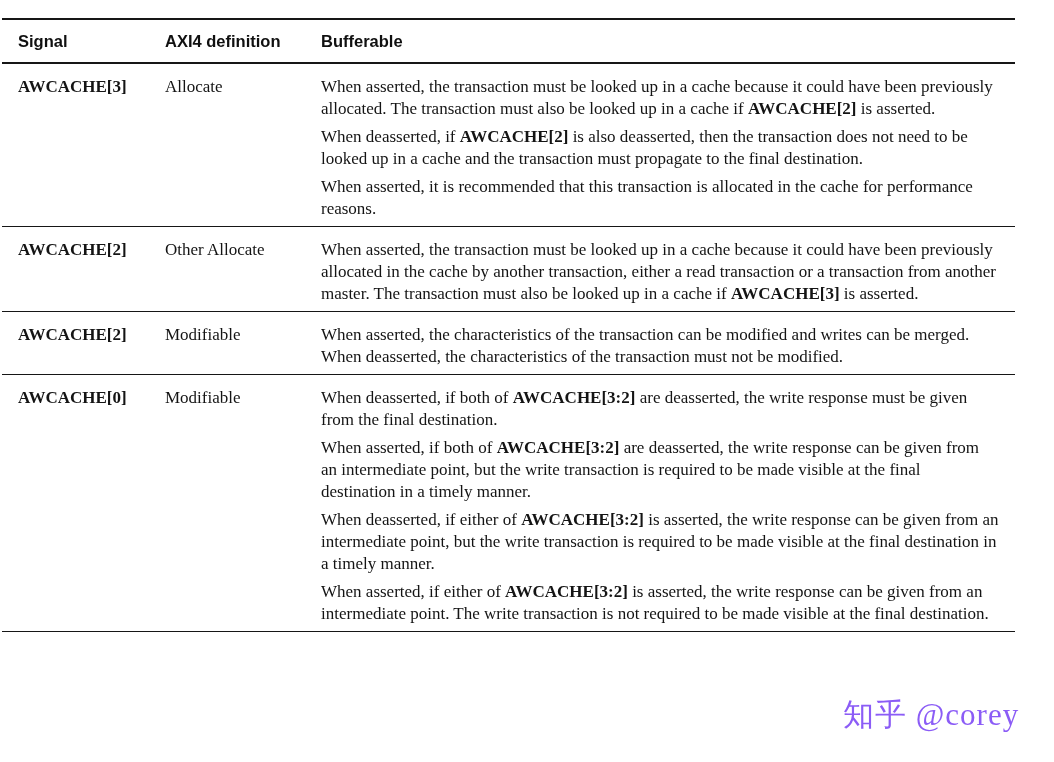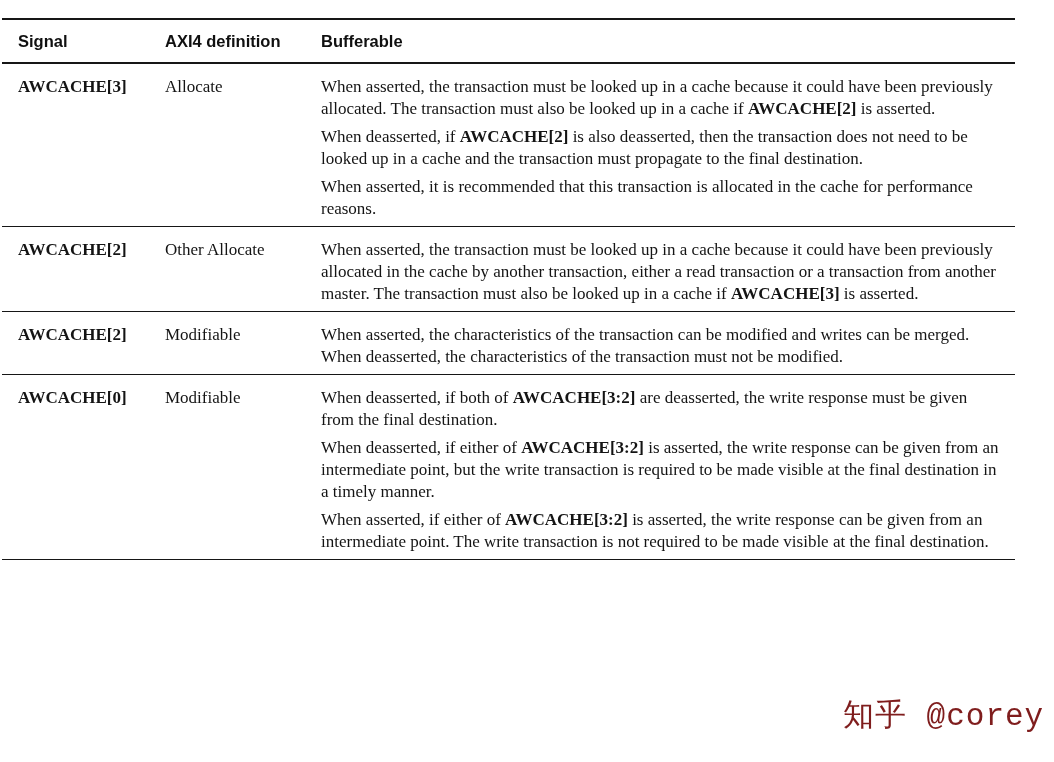--- a/index.html
+++ b/index.html
@@ -45,24 +45,24 @@
     font-weight: bold;
   }
   .cell.col-desc { padding-right: 16px; }
   .cell.col-desc p { margin: 0 0 6px 0; }
   .cell.col-desc p:last-child { margin-bottom: 0; }
   .cell.col-desc b { font-weight: bold; }
   .watermark {
     position: absolute;
     left: 843px;
     top: 694px;
-    font-family: Liberation Mono, monospace;
+    font-family: Liberation Serif, serif;
     font-size: 31px;
     letter-spacing: 1px;
-    color: #7f1d1d;
+    color: #8b5cf6;
     white-space: nowrap;
     pointer-events: none;
   }
 </style>
 </head>
 <body>
 
 <div class="doc-table">
   <div class="thead">
     <div class="th col-signal">Signal</div>
@@ -91,20 +91,21 @@
         <div class="cell col-def">Modifiable</div>
         <div class="cell col-desc">
           <p>When asserted, the characteristics of the transaction can be modified and writes can be merged. When deasserted, the characteristics of the transaction must not be modified.</p>
         </div>
       </div>
       <div class="trow">
         <div class="cell col-signal">AWCACHE[0]</div>
         <div class="cell col-def">Modifiable</div>
         <div class="cell col-desc">
           <p>When deasserted, if both of <b>AWCACHE[3:2]</b> are deasserted, the write response must be given from the final destination.</p>
+          <p>When asserted, if both of <b>AWCACHE[3:2]</b> are deasserted, the write response can be given from an intermediate point, but the write transaction is required to be made visible at the final destination in a timely manner.</p>
           <p>When deasserted, if either of <b>AWCACHE[3:2]</b> is asserted, the write response can be given from an intermediate point, but the write transaction is required to be made visible at the final destination in a timely manner.</p>
           <p>When asserted, if either of <b>AWCACHE[3:2]</b> is asserted, the write response can be given from an intermediate point. The write transaction is not required to be made visible at the final destination.</p>
         </div>
       </div>
     </div>
 </div>
 
 <div class="watermark">知乎 @corey</div>
 
 </body></html>

